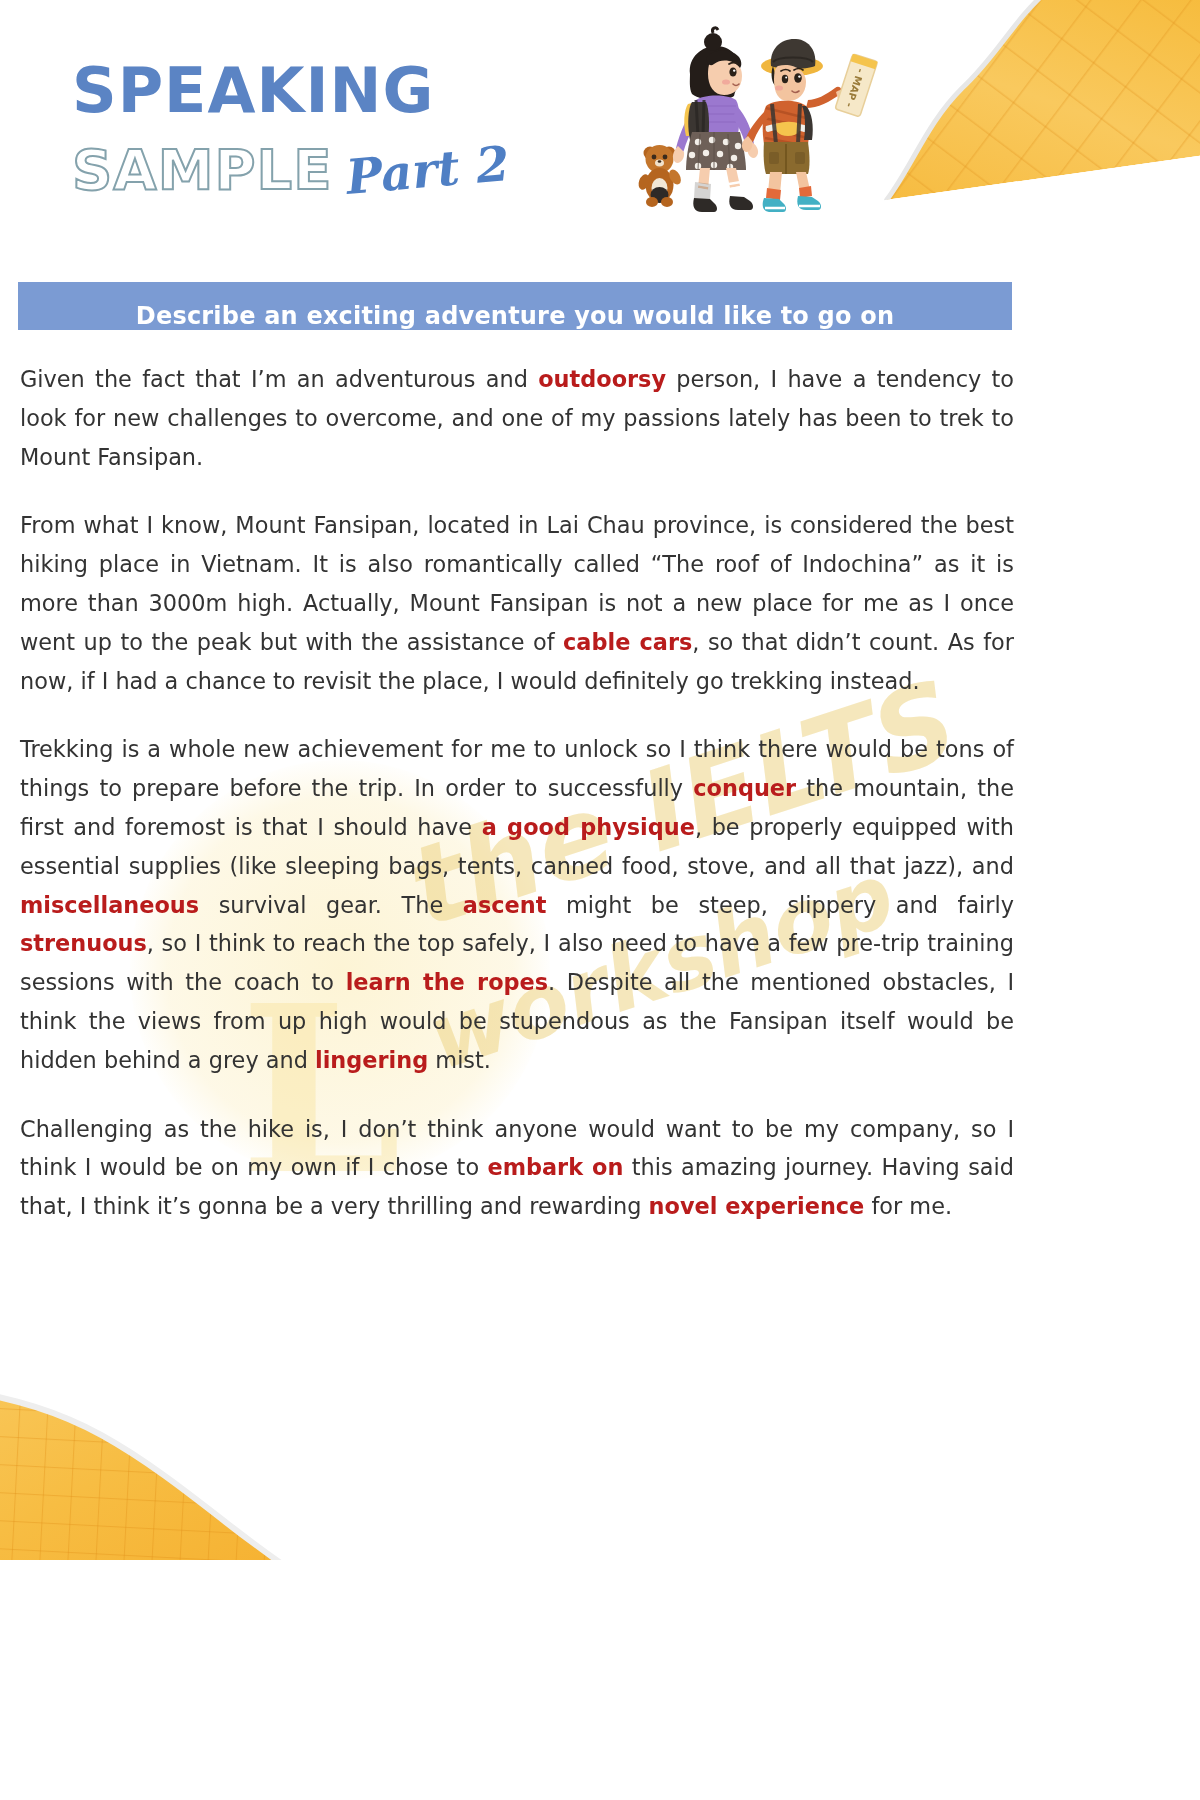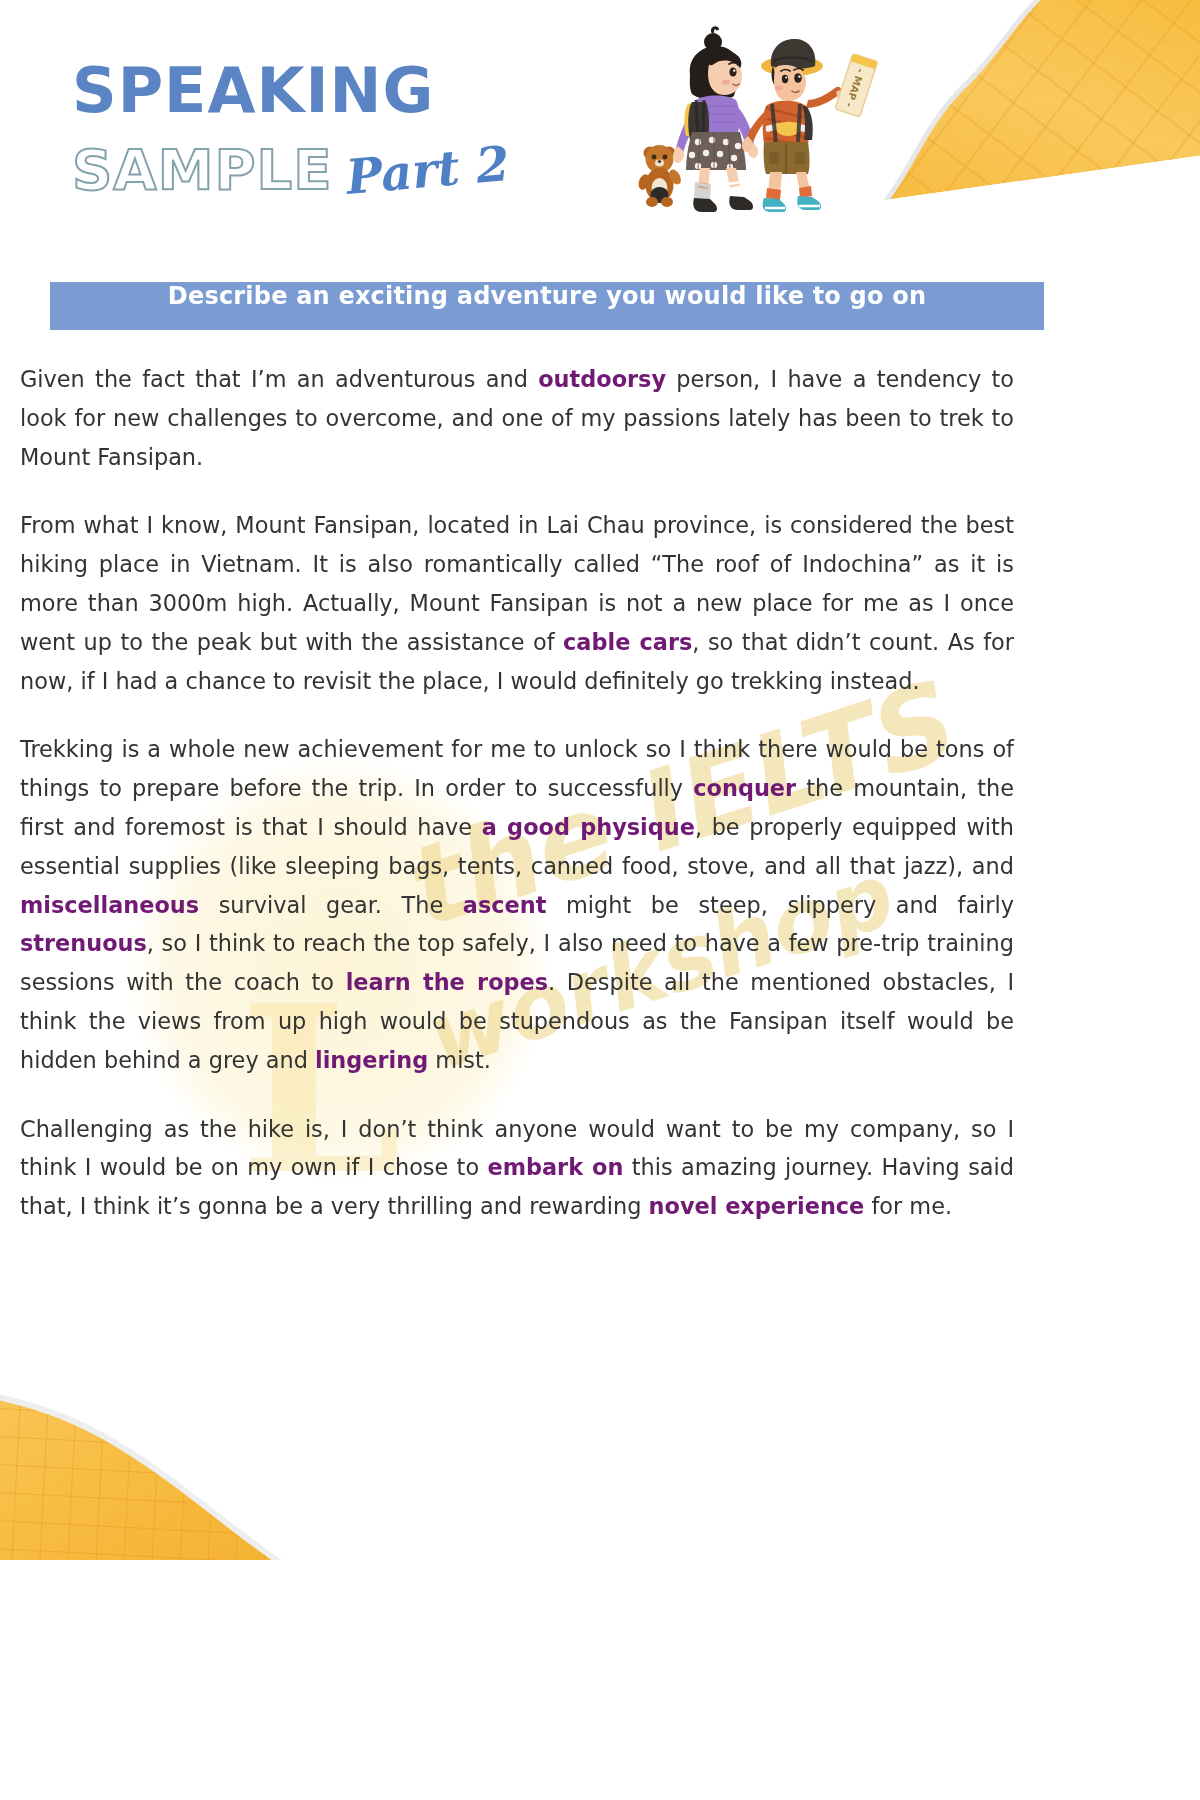--- a/index.html
+++ b/index.html
@@ -101,23 +101,22 @@
 
   
   #prompt-banner {
     position: absolute;
     left: 18px;
     top: 282px;
     width: 994px;
     height: 48px;
     background: #7b9bd3;
     display: flex;
-    align-items: flex-start;
+    align-items: flex-end;
     justify-content: center;
-    margin-left: 32px;
   }
   #prompt-banner-text {
     color: #ffffff;
     font-size: 24px;
     font-weight: 700;
     letter-spacing: .2px;
     font-family: "DejaVu Sans", sans-serif;
   }
 
   
@@ -179,21 +178,21 @@
   .para {
     font-family: "DejaVu Sans", sans-serif;
     font-size: 22.4px;
     line-height: 38.8px;
     color: #333333;
     text-align: justify;
     margin: 0 0 30px 0;
     text-justify: inter-word;
   }
   .para:last-of-type { margin-bottom: 0; }
-  .para b { font-weight: 700; color: #701a75; }
+  .para b { font-weight: 700; color: #b91c1c; }
 
   
   #footer-credit {
     position: absolute;
     right: 20px;
     top: 1690px;
     font-family: "DejaVu Sans", sans-serif;
     font-size: 22px;
     font-weight: 700;
     color: #ec6b6b;

